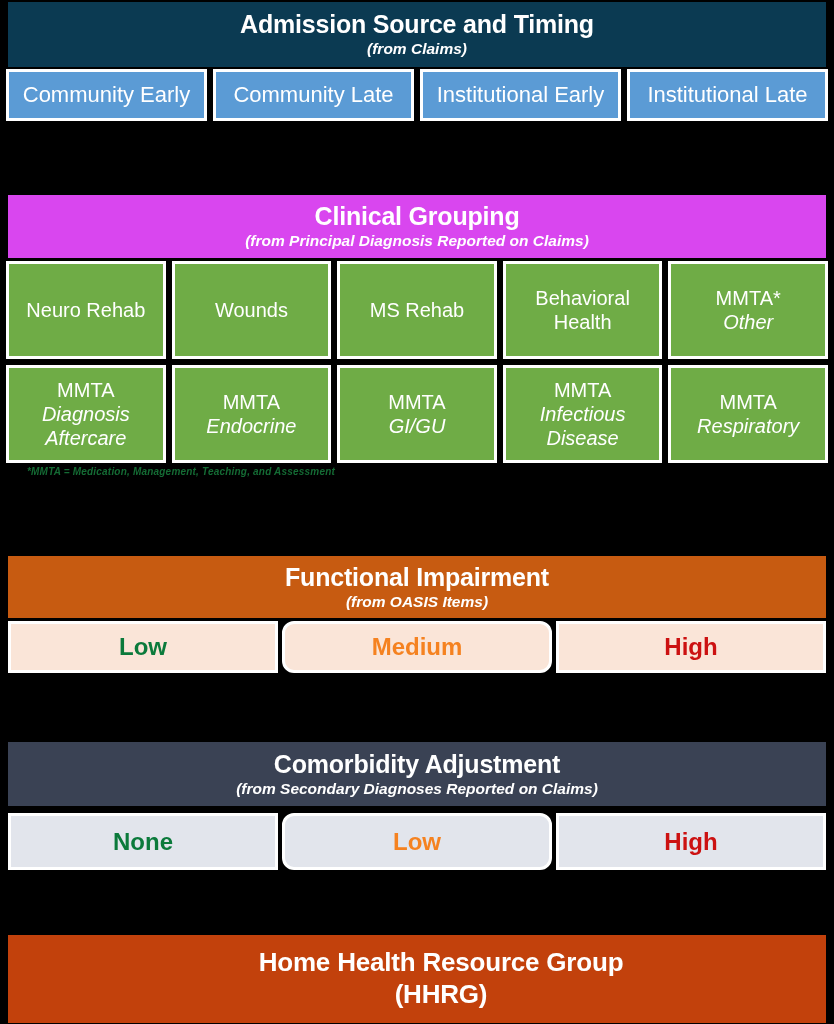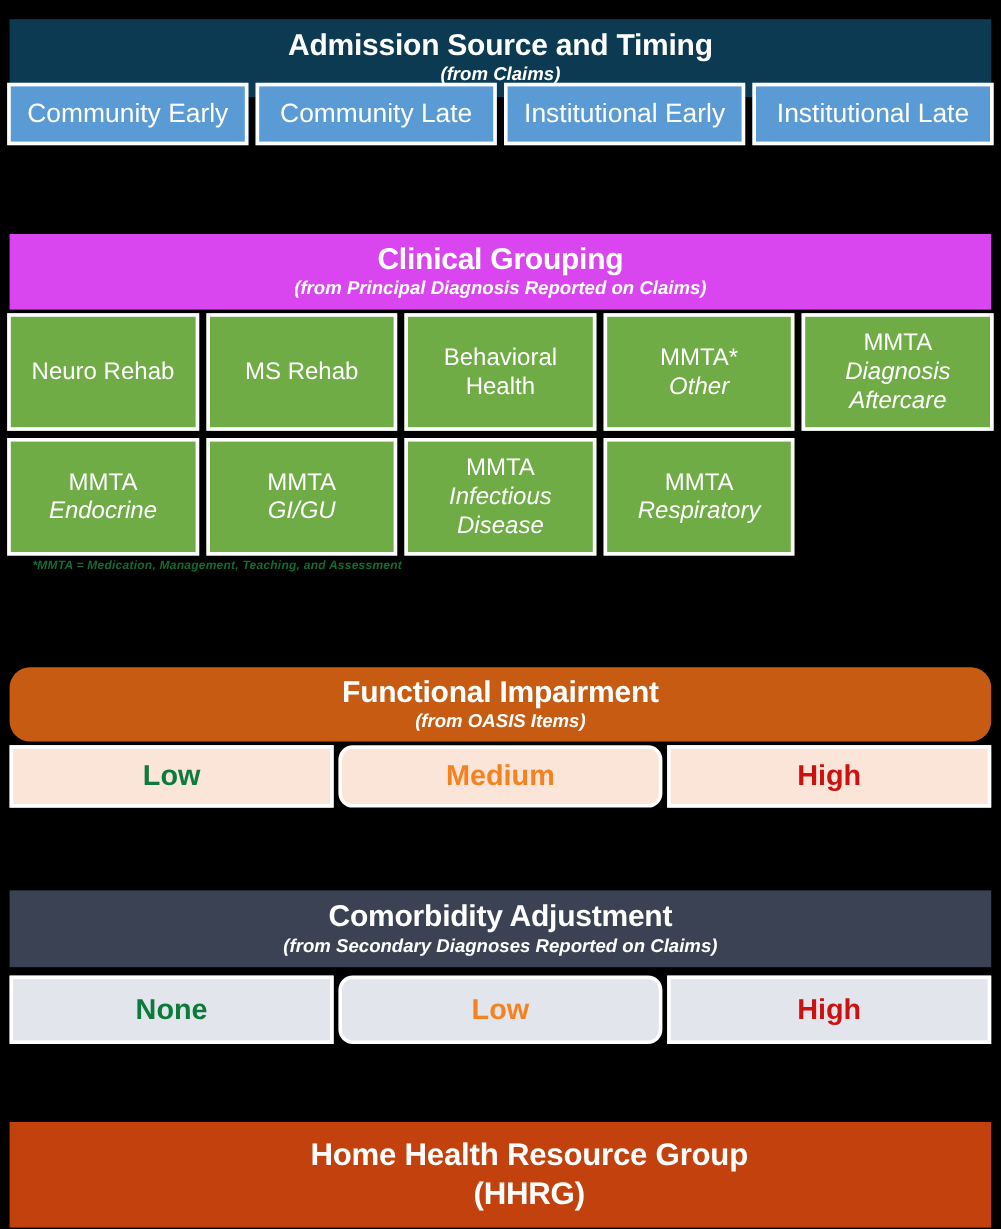--- a/index.html
+++ b/index.html
@@ -149,23 +149,23 @@
   .hdr-blue   { background: #c2410c; padding-left: 48px; }
 
   .cell-peach { background: #FAE5D8; }
   .cell-gray  { background: #E2E5EC; }
 
   .t-green  { color: #0B7A3B; }
   .t-orange { color: #F58220; border-radius: 12px; }
   .t-red    { color: #CC1111; }
 
   
-  #banner-admission  { top: 16px;   height: 65px; }
+  #banner-admission  { top: 2px;   height: 65px; }
   #banner-clinical   { top: 195px; height: 63px; }
-  #banner-functional { top: 556px; height: 62px; border-radius: 17px; }
+  #banner-functional { top: 556px; height: 62px; }
   #banner-comorbid   { top: 742px; height: 64px; }
   #banner-hhrg       { top: 935px; height: 88px; }
 
   #green-grid        { top: 261px; }
   #row-functional    { top: 621px; height: 52px; }
   #row-comorbid      { top: 813px; height: 57px; }
 
   #banner-hhrg .b-title {
     font-size: 26px;
     line-height: 1.22;
@@ -199,20 +199,23 @@
   <div class="banner hdr-green" id="banner-clinical">
     <div class="b-title">Clinical Grouping</div>
     <div class="b-sub">(from Principal Diagnosis Reported on Claims)</div>
   </div>
 
   <div class="green-grid" id="green-grid">
       <div class="gbox">
         <span class="line">Neuro Rehab</span>
       </div>
       <div class="gbox">
+        <span class="line">Wounds</span>
+      </div>
+      <div class="gbox">
         <span class="line">MS Rehab</span>
       </div>
       <div class="gbox">
         <span class="line">Behavioral</span>
         <span class="line">Health</span>
       </div>
       <div class="gbox">
         <span class="line">MMTA*</span>
         <span class="line it">Other</span>
       </div>

